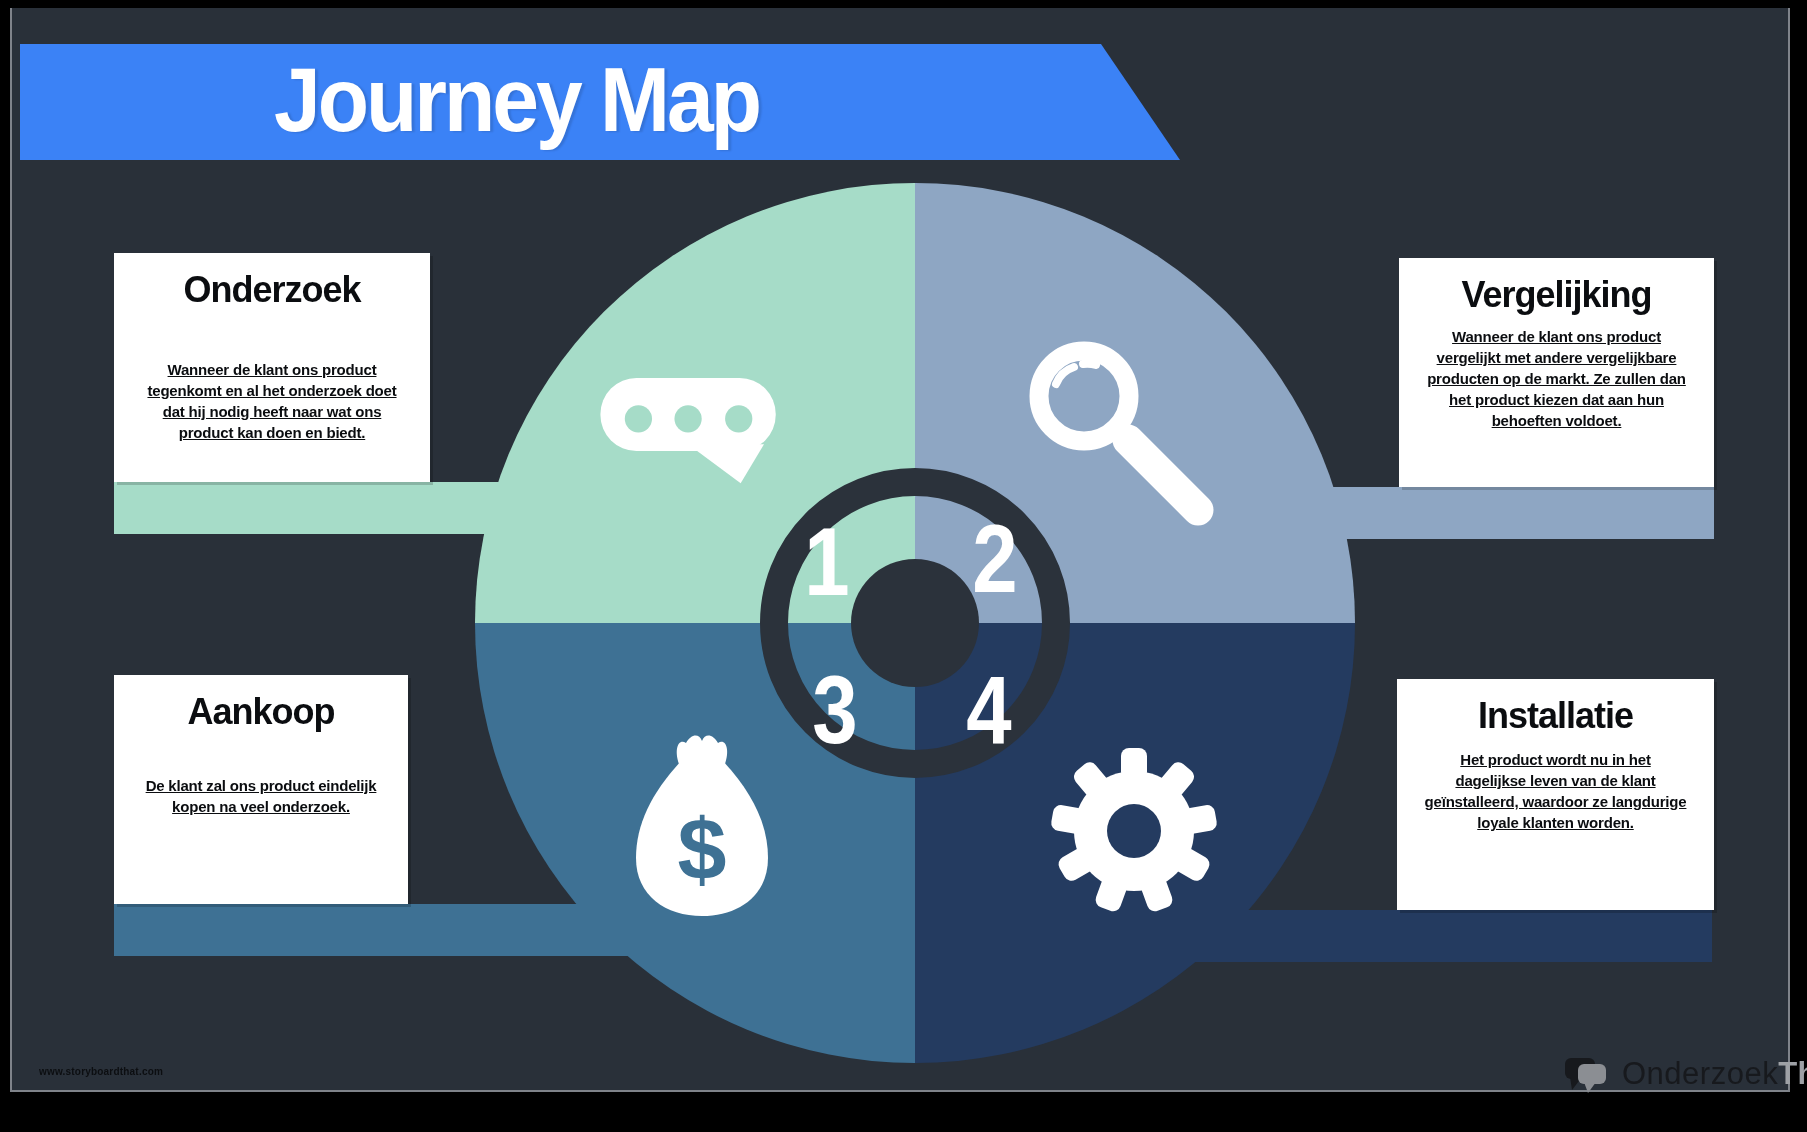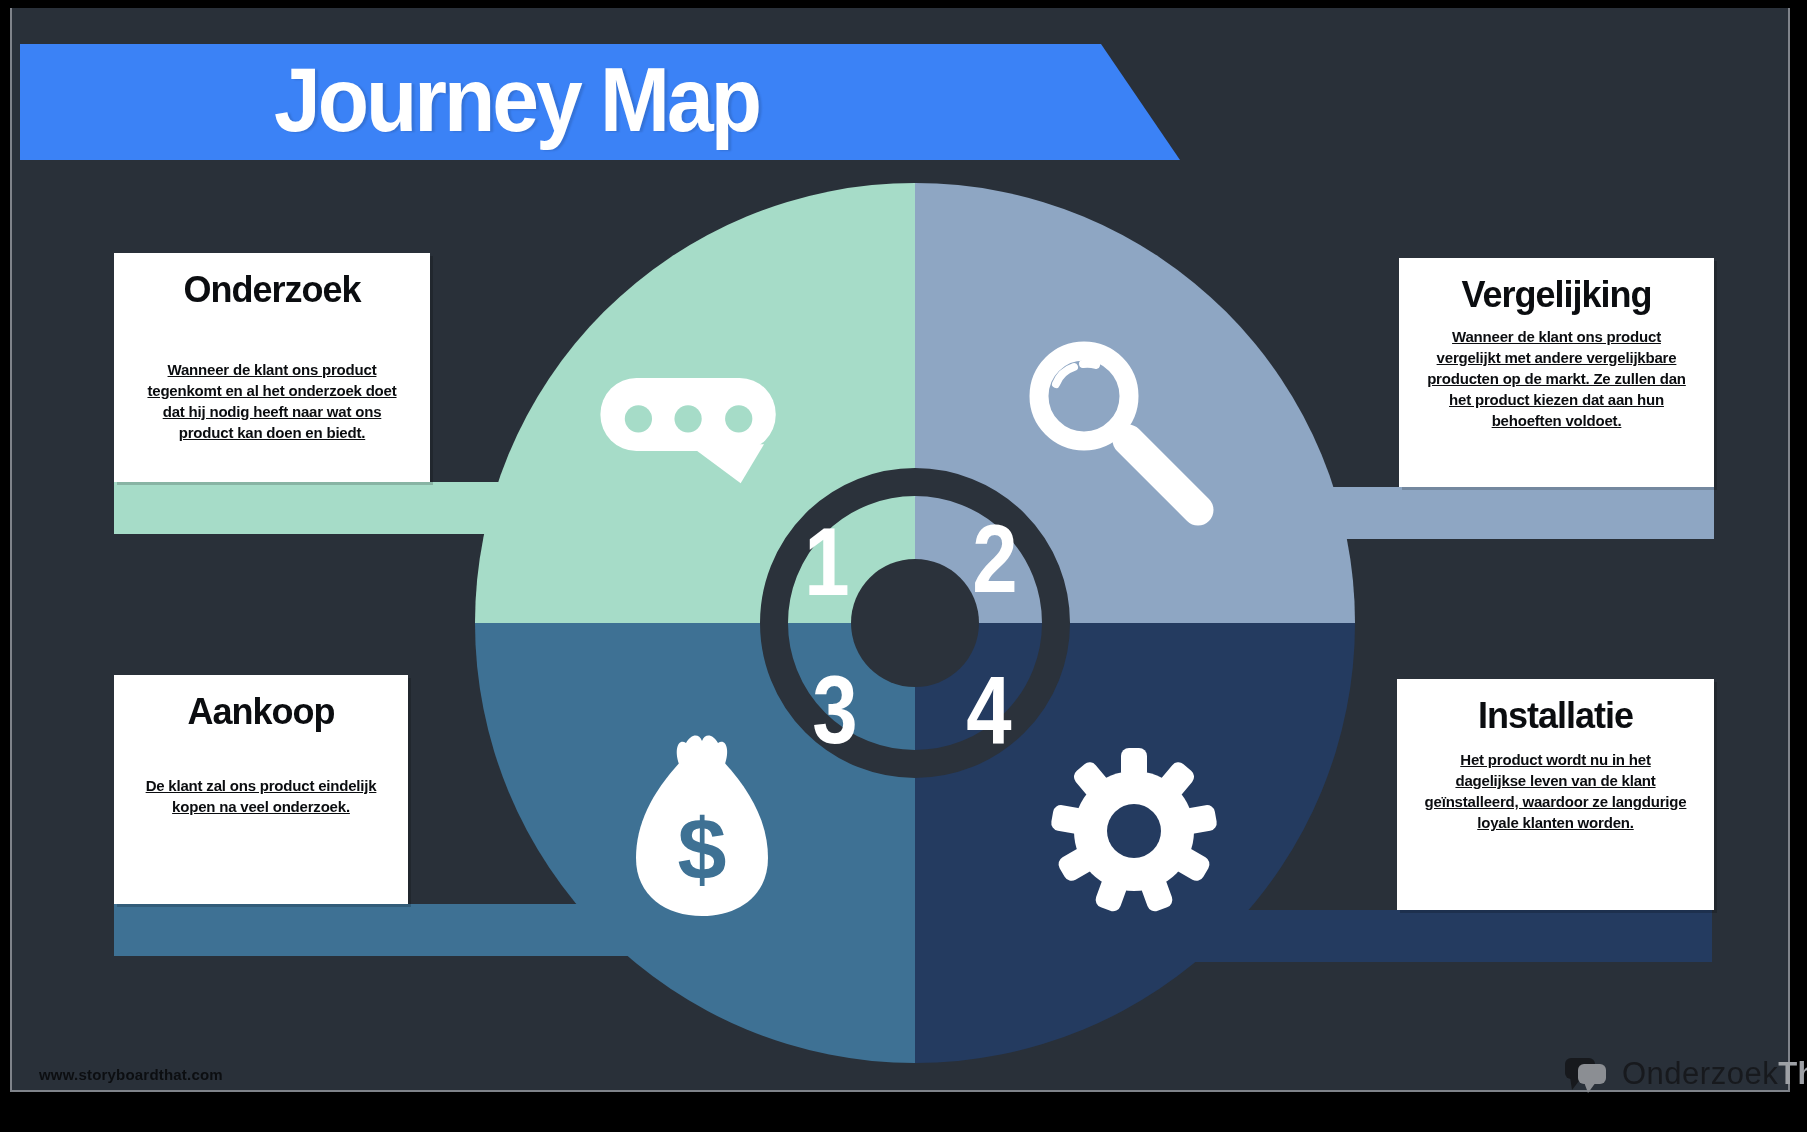--- a/index.html
+++ b/index.html
@@ -41,21 +41,21 @@
   
   .card{position:absolute;background:#fff;color:#0b0d10;text-align:center;z-index:5;
         box-shadow:3px 3px 0 rgba(0,0,0,0.18);box-sizing:border-box;padding:0 6px;}
   .card h2{margin:16px 0 0 0;font-size:36px;font-weight:bold;letter-spacing:-1px;}
   .card p{margin:0;font-size:15px;font-weight:bold;line-height:21px;white-space:pre-line;letter-spacing:-0.2px;text-decoration:underline;}
   .card1{left:102px;top:245px;width:316px;height:229px;} .card1 p{margin-top:48px;}
   .card2{left:1387px;top:250px;width:315px;height:229px;} .card2 p{margin-top:10px;}
   .card3{left:102px;top:667px;width:294px;height:229px;} .card3 p{margin-top:42px;}
   .card4{left:1385px;top:671px;width:317px;height:231px;} .card4 p{margin-top:12px;}
   
-  .site-url{position:absolute;left:27px;top:1058px;font-size:15px;font-weight:bold;color:#0c0e11;
+  .site-url{position:absolute;left:27px;top:1058px;font-size:10px;font-weight:bold;color:#0c0e11;
             letter-spacing:0.2px;z-index:6;}
   .logo{position:absolute;left:1552px;top:1040px;height:52px;display:flex;align-items:center;z-index:6;}
   .logo-text{font-size:31px;margin-left:8px;letter-spacing:0.5px;}
   .lg-dark{color:#17191D;font-weight:normal;}
   .lg-gray{color:#9EA1A6;font-weight:bold;}
 </style>
 </head>
 <body>
 
 <div class="stage">

